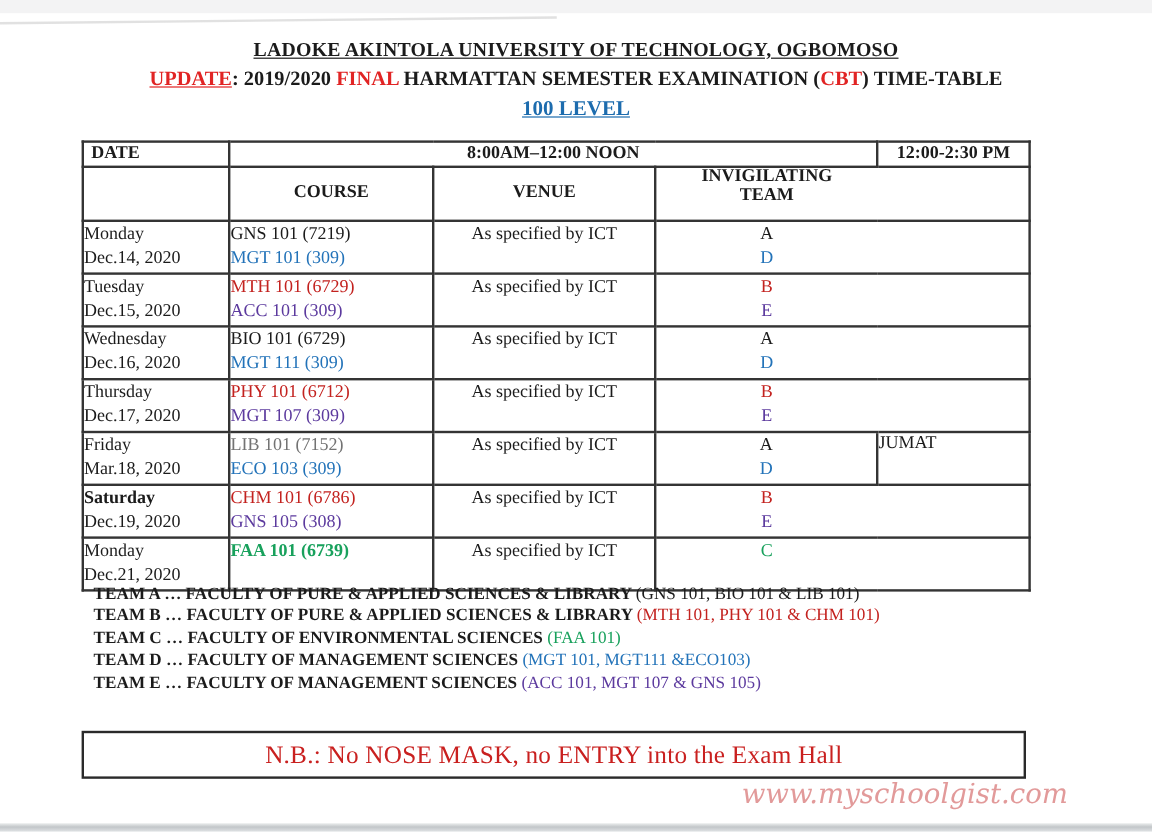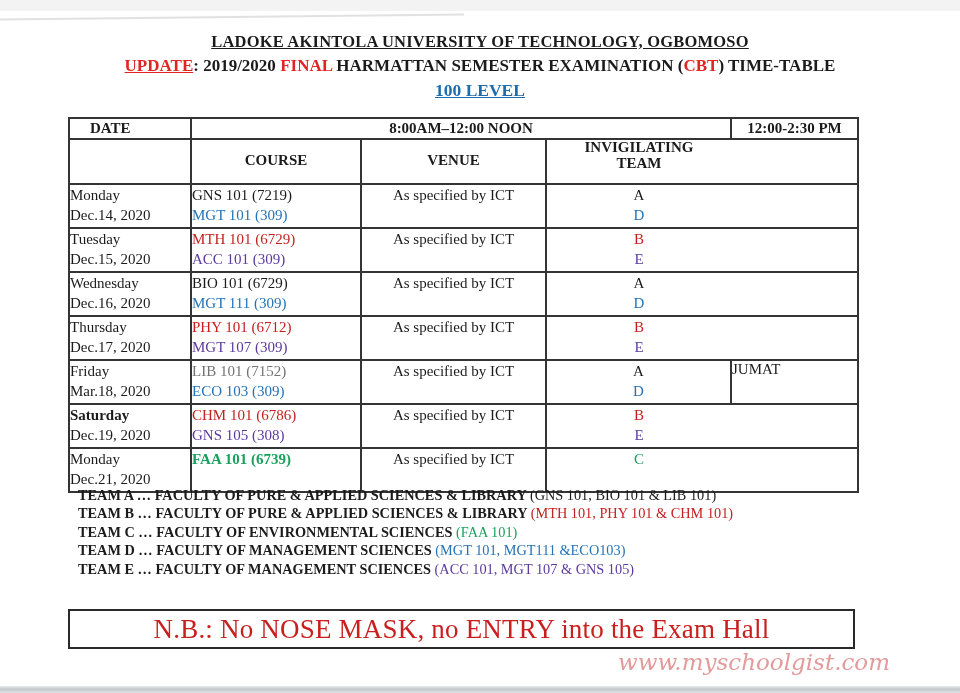--- a/index.html
+++ b/index.html
@@ -22,21 +22,21 @@
   table.tt{
     position:absolute;left:68px;top:117px;width:789px;
     border-collapse:collapse;table-layout:fixed;
     border:2.5px solid #262626;
   }
   table.tt th, table.tt td{
     border:2px solid #343434;padding:0;vertical-align:top;
     font-size:15px;color:#1b1b1b;font-weight:normal;overflow:hidden;
   }
   tr.hr1 th{height:19px;font-weight:bold;line-height:19px;text-align:center;}
-  tr.hr1 th.th-date{text-align:left;padding-left:20px;}
+  tr.hr1 th.th-date{text-align:left;padding-left:6px;}
   tr.hr2 th, tr.hr2 td{height:31px;}
   tr.hr2 th{font-weight:bold;text-align:center;}
   tr.hr2 th .hl{line-height:15.5px;}
   tr.hr2 th.pad{padding-top:12px;}
   tr.dr td{height:42px;}
   td.c-date{padding:1px 2px 0 5px;}
   td.c-date div{line-height:20px;white-space:nowrap;}
   td.c-course{padding:1px 2px 0 7px;}
   td.c-course div{line-height:20px;white-space:nowrap;}
   td.c-venue{text-align:center;padding-top:1px;}
@@ -49,21 +49,21 @@
   .bold{font-weight:bold;}
 
   .legend{position:absolute;left:78px;top:486px;width:860px;}
   .legend .lg-line{font-size:14.3px;line-height:18.4px;white-space:nowrap;}
   .legend .lg-b{font-weight:bold;color:#1b1b1b;}
 
   .notice{
     position:absolute;left:68px;top:609px;width:783px;height:36px;
     border:2px solid #2a2a2a;display:flex;align-items:center;justify-content:center;
   }
-  .notice span{font-size:27px;letter-spacing:.2px;}
+  .notice span{font-size:21px;letter-spacing:.2px;}
 
   .watermark{
     position:absolute;right:70px;top:649px;
     font-family:"DejaVu Serif", serif;font-style:italic;
     font-size:23px;color:#e29a9a;
   }
 </style>
 </head>
 <body>
 

